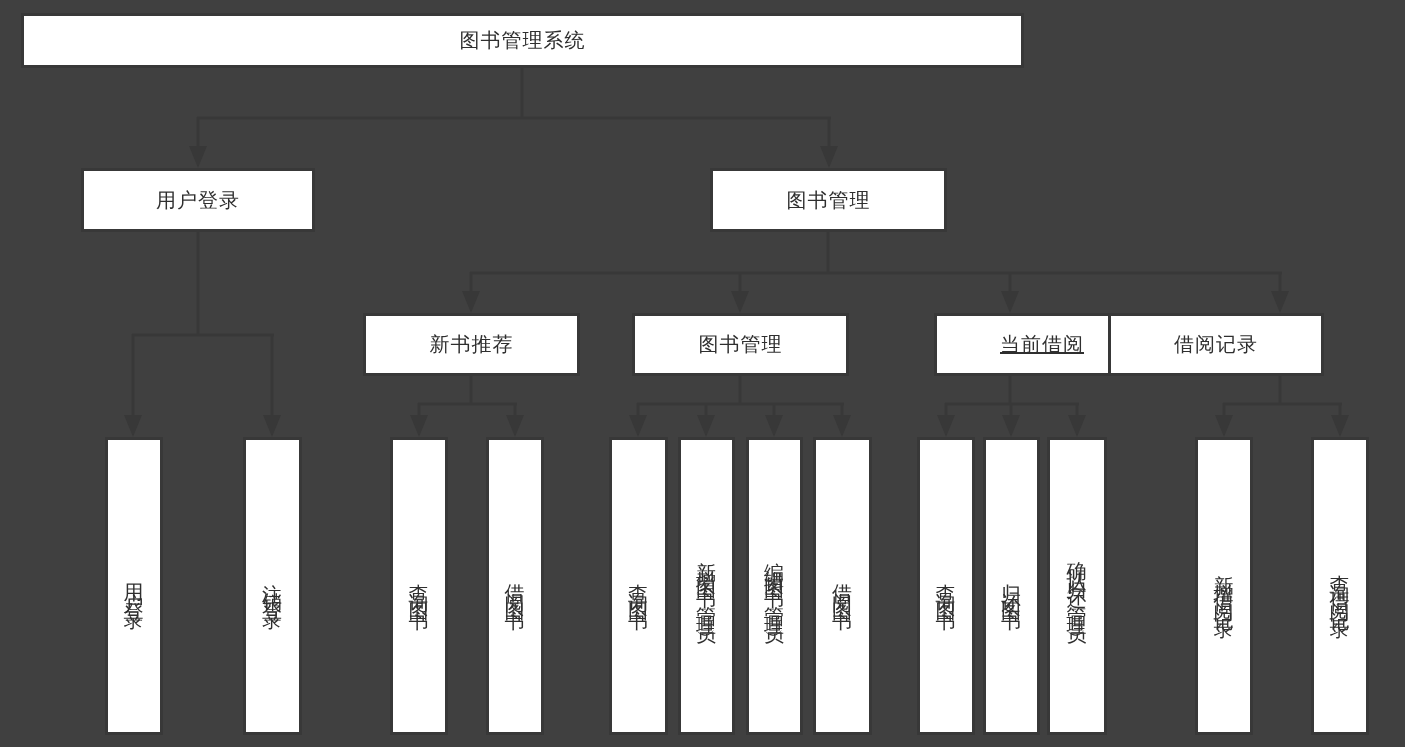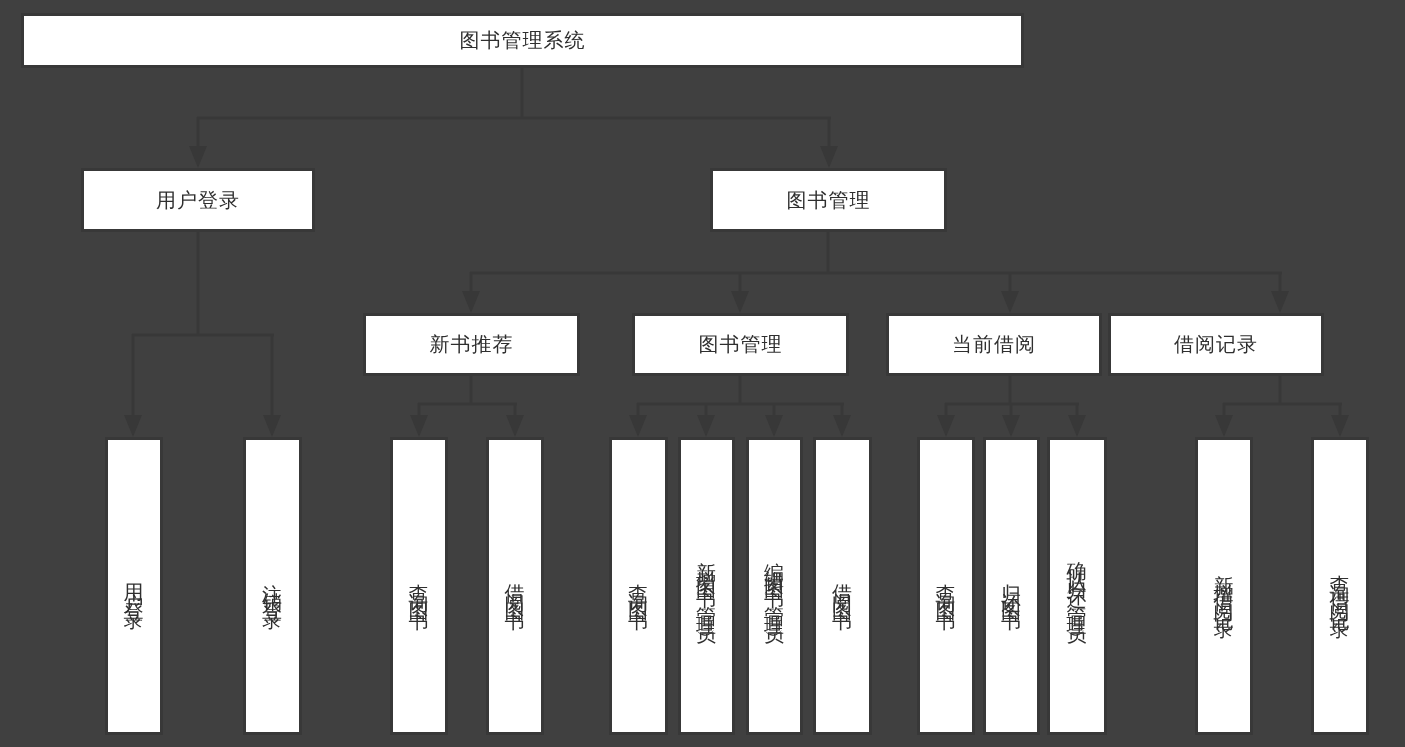--- a/index.html
+++ b/index.html
@@ -73,21 +73,21 @@
   <div class="box" style="left:710px;top:168px;width:237px;height:64px;">
     <span>图书管理</span>
   </div>
 
   <div class="box" style="left:363px;top:313px;width:217px;height:63px;">
     <span>新书推荐</span>
   </div>
   <div class="box" style="left:632px;top:313px;width:217px;height:63px;">
     <span>图书管理</span>
   </div>
-  <div class="box" style="left:886px;top:313px;width:216px;height:63px;">
+  <div class="box" style="left:934px;top:313px;width:216px;height:63px;text-decoration:underline;">
     <span>当前借阅</span>
   </div>
   <div class="box" style="left:1108px;top:313px;width:216px;height:63px;">
     <span>借阅记录</span>
   </div>
 
   <div class="vbox" style="left:105px;top:437px;width:58px;height:298px;">
     <span class="vlabel">用户登录</span>
   </div>
   <div class="vbox" style="left:243px;top:437px;width:59px;height:298px;">

